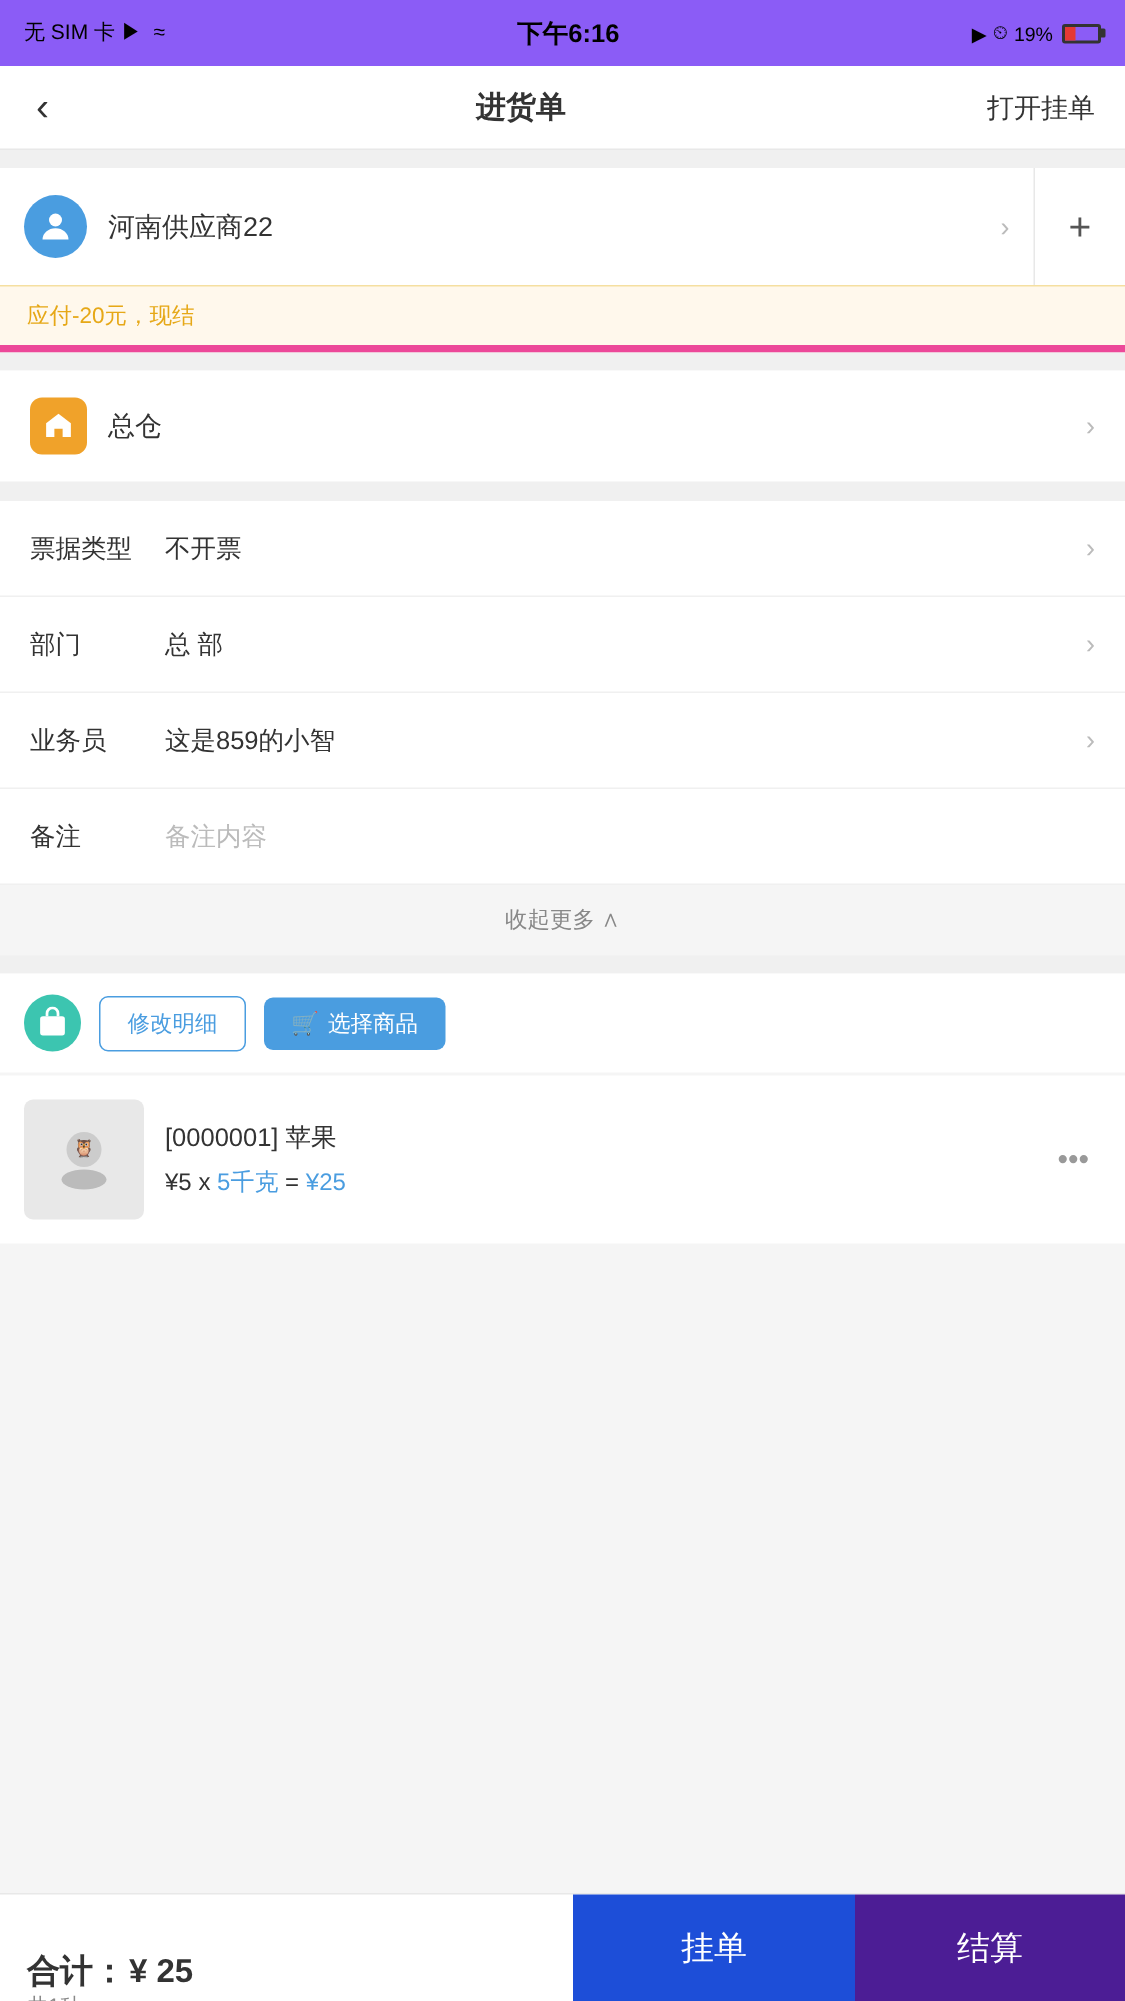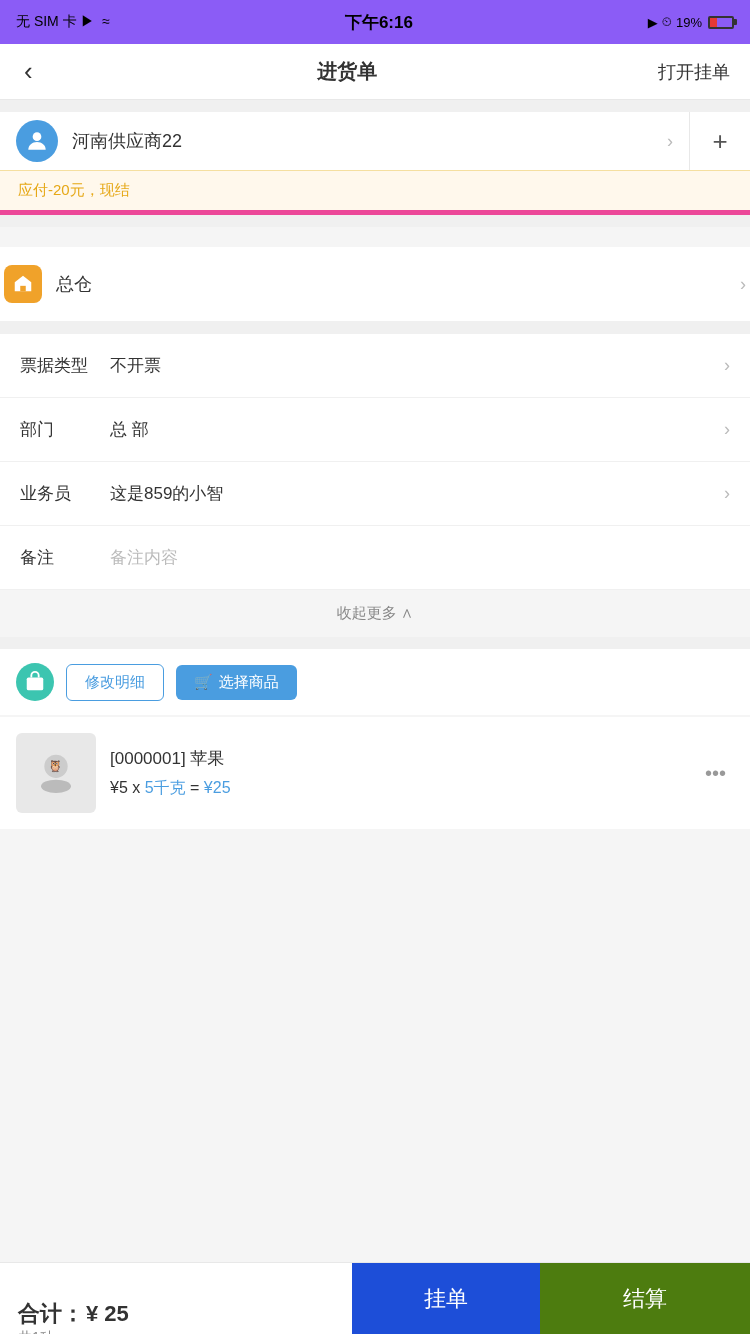--- a/index.html
+++ b/index.html
@@ -63,21 +63,21 @@
     
     .supplier-section {
       background: #fff;
       display: flex;
       align-items: stretch;
     }
     .supplier-main {
       flex: 1;
       display: flex;
       align-items: center;
-      padding: 8px 16px;
+      padding: 18px 16px;
       border-right: 1px solid #e8e8e8;
       cursor: pointer;
     }
     .supplier-avatar {
       width: 42px;
       height: 42px;
       border-radius: 50%;
       background: #4a9de0;
       display: flex;
       align-items: center;
@@ -113,24 +113,23 @@
       color: #e6a817;
       border-top: 1px solid #f5dfa0;
       border-bottom: 5px solid #ec4899;
     }
 
     
     .list-row {
       background: #fff;
       display: flex;
       align-items: center;
-      padding: 18px 4px;
+      padding: 18px 20px;
       border-bottom: 1px solid #f0f0f0;
       cursor: pointer;
-      margin-top: 20px;
     }
     .list-row-icon {
       width: 38px;
       height: 38px;
       border-radius: 8px;
       background: #f0a22a;
       display: flex;
       align-items: center;
       justify-content: center;
       margin-right: 14px;
@@ -301,23 +300,23 @@
       background: #1d4ed8;
       display: flex;
       align-items: center;
       justify-content: center;
       font-size: 22px;
       color: #fff;
       cursor: pointer;
       font-weight: 500;
     }
     .footer-btn-checkout {
-      width: 210px;
+      width: 180px;
       height: 72px;
-      background: #4d7c0f;
+      background: #4c1d95;
       display: flex;
       align-items: center;
       justify-content: center;
       font-size: 22px;
       color: #fff;
       cursor: pointer;
       font-weight: 500;
     }
 
     .main-content {

